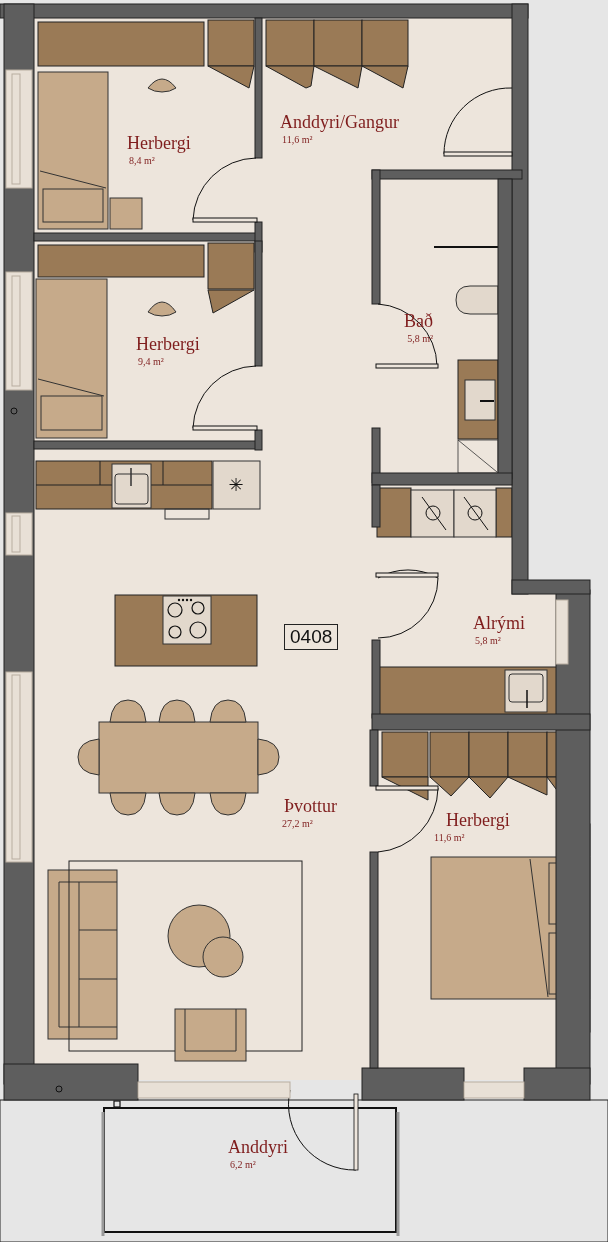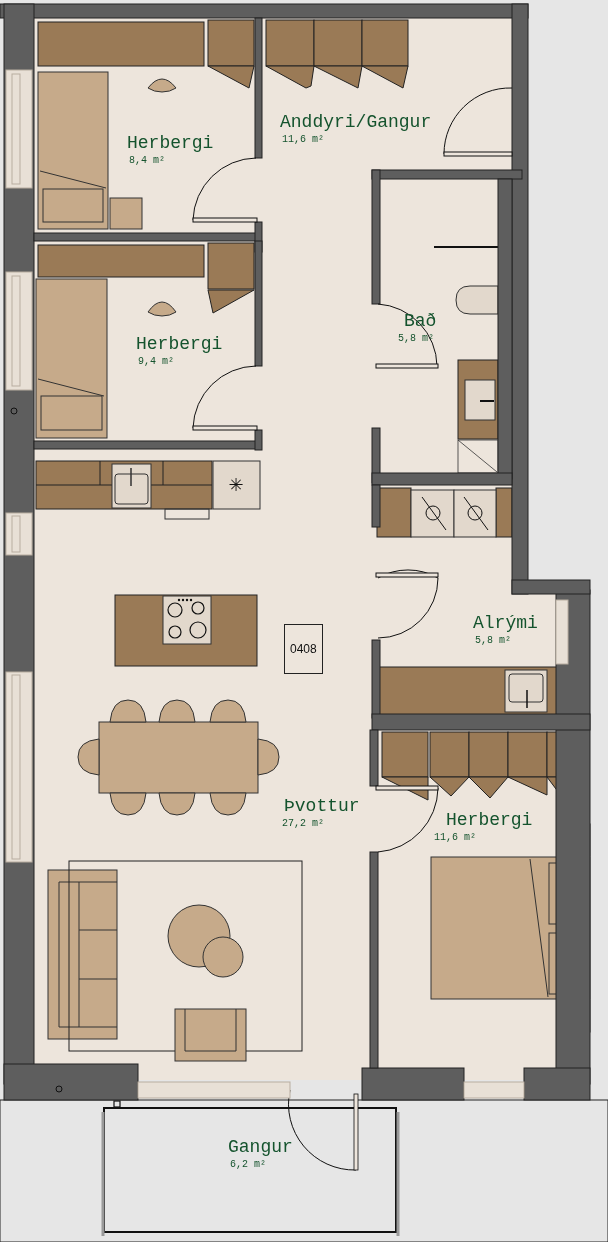--- a/index.html
+++ b/index.html
@@ -1,21 +1,21 @@
 <!DOCTYPE html>
 <html><head>
   <meta charset="utf-8">
   <style>
     html, body { margin:0; padding:0; }
     body { width:608px; height:1242px; position:relative; overflow:hidden; background:#e6e6e6; font-family:"Liberation Sans", sans-serif; }
     #plan { position:absolute; left:0; top:0; width:608px; height:1242px; }
-    .label { position:absolute; color:#14532d; font-family:Liberation Mono, monospace; white-space:nowrap; }
+    .label { position:absolute; color:#7f1d1d; font-family:Liberation Serif, serif; white-space:nowrap; }
     .room-name { font-size:18px; line-height:20px; }
     .room-area { font-size:10px; line-height:15px; margin-left:2px; }
-    .unit-box { position:absolute; border:1px solid #222; background:#ede5dc; font-size:12px; line-height:22px; padding:13px 5px; color:#111; }
+    .unit-box { position:absolute; border:1px solid #222; background:#ede5dc; font-size:19px; line-height:22px; padding:1px 5px; color:#111; }
   </style>
 </head>
 <body>
 
 <svg id="plan" viewBox="0 0 608 1242" xmlns="http://www.w3.org/2000/svg">
 
   <rect x="0" y="0" width="608" height="1242" fill="#e6e6e6"></rect>
 
   <g>
     <polygon points="18,10 528,10 528,590 568,590 568,1080 18,1080" fill="#ede5dc"></polygon>
@@ -250,34 +250,34 @@
   <div class="room-area">8,4 m²</div>
 </div>
 <div class="label" style="left:280px; top:112px;">
   <div class="room-name">Anddyri/Gangur</div>
   <div class="room-area">11,6 m²</div>
 </div>
 <div class="label" style="left:136px; top:334px;">
   <div class="room-name">Herbergi</div>
   <div class="room-area">9,4 m²</div>
 </div>
-<div class="label" style="left:404px; top:311px;">
+<div class="label" style="left:404px; top:311px;text-align:right;">
   <div class="room-name">Bað</div>
   <div class="room-area" style="margin-left:-6px;">5,8 m²</div>
 </div>
 <div class="label" style="left:473px; top:613px;">
   <div class="room-name">Alrými</div>
   <div class="room-area">5,8 m²</div>
 </div>
 <div class="label" style="left:284px; top:796px;">
   <div class="room-name">Þvottur</div>
   <div class="room-area" style="margin-left:-2px;">27,2 m²</div>
 </div>
 <div class="label" style="left:446px; top:810px;">
   <div class="room-name">Herbergi</div>
   <div class="room-area" style="margin-left:-12px;">11,6 m²</div>
 </div>
 <div class="label" style="left:228px; top:1137px;">
-  <div class="room-name">Gangur</div>
+  <div class="room-name">Anddyri</div>
   <div class="room-area">6,2 m²</div>
 </div>
 
 <div class="unit-box" style="left:284px; top:624px;">0408</div>
 
 </body></html>

